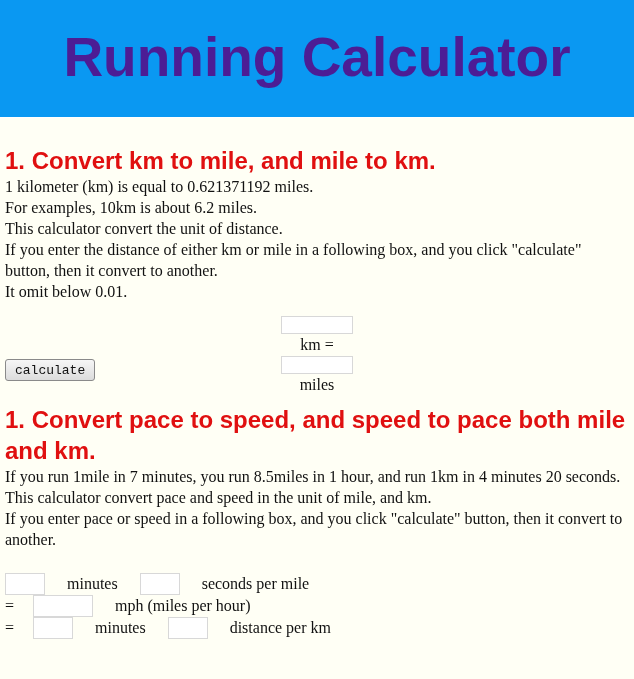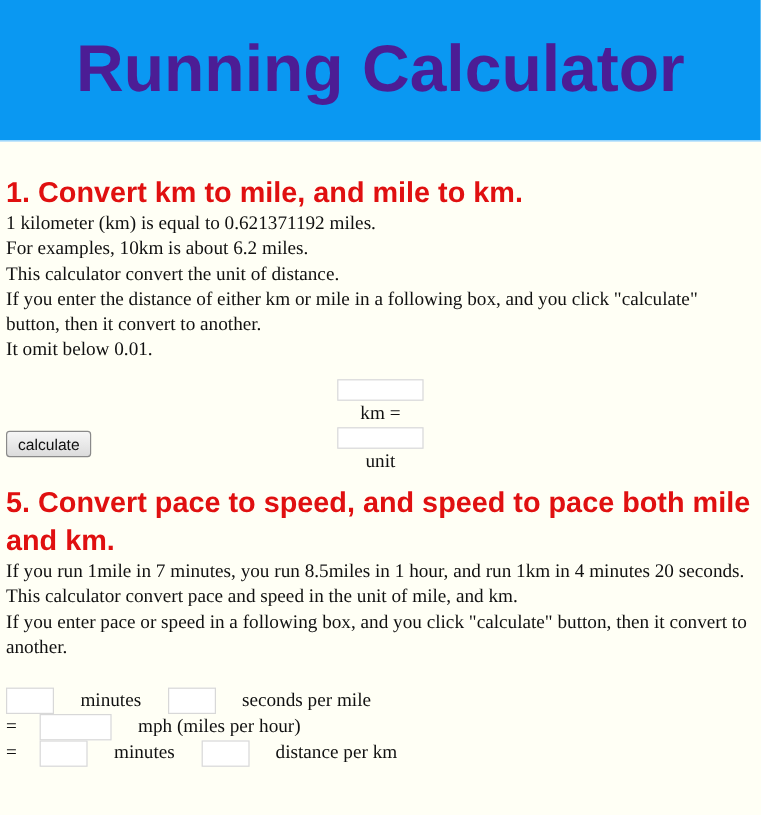--- a/index.html
+++ b/index.html
@@ -57,21 +57,21 @@
       font-size: 14px;
     }
     .row { font-size: 16px; line-height: 22px; flex-direction: column; }
     .row1 { margin-top: 14px; height: 24px; display: flex; align-items: center; }
     .w-dist { width: 72px; height: 24px; }
     .w-small { width: 40px; height: 22px; }
     .w-mid { width: 60px; height: 22px; }
     .label { margin: 0 6px; }
     .calc-btn {
       margin-top: 19px;
-      font-family: Liberation Sans, sans-serif;
+      font-family: Liberation Mono, monospace;
       font-size: 13px;
       padding: 2px 9px;
       height: 22px;
       border: 1px solid #8a8a8a;
       border-radius: 3px;
       background: linear-gradient(#f6f6f6, #dcdcdc);
       color: #111;
     }
     .sec2-rows { margin-top: 23px; }
     .prow { display: flex; height: 22px; gap: 16px; }
@@ -93,26 +93,26 @@
     <span>For examples, 10km is about 6.2 miles.</span><br>
     <span>This calculator convert the unit of distance.</span><br>
     <span>If you enter the distance of either km or mile in a following box, and you click "calculate" button, then it convert to another.</span><br>
     <span>It omit below 0.01.</span>
   </p>
 
   <div class="row row1">
     <input type="text" class="text-input w-dist" value="" style="">
     <span class="label">km =</span>
     <input type="text" class="text-input w-dist" value="" style="">
-    <span class="label">unit</span>
+    <span class="label">miles</span>
   </div>
 
   <button class="calc-btn">calculate</button>
 
-  <h2 class="sec2-title">5. Convert pace to speed, and speed to pace both mile and km.</h2>
+  <h2 class="sec2-title">1. Convert pace to speed, and speed to pace both mile and km.</h2>
 
   <p class="desc sec2-desc">
     <span>If you run 1mile in 7 minutes, you run 8.5miles in 1 hour, and run 1km in 4 minutes 20 seconds.</span><br>
     <span>This calculator convert pace and speed in the unit of mile, and km.</span><br>
     <span>If you enter pace or speed in a following box, and you click "calculate" button, then it convert to another.</span>
   </p>
 
   <div class="sec2-rows row">
     <div class="prow">
       <input type="text" class="text-input w-small" value="" style="">

